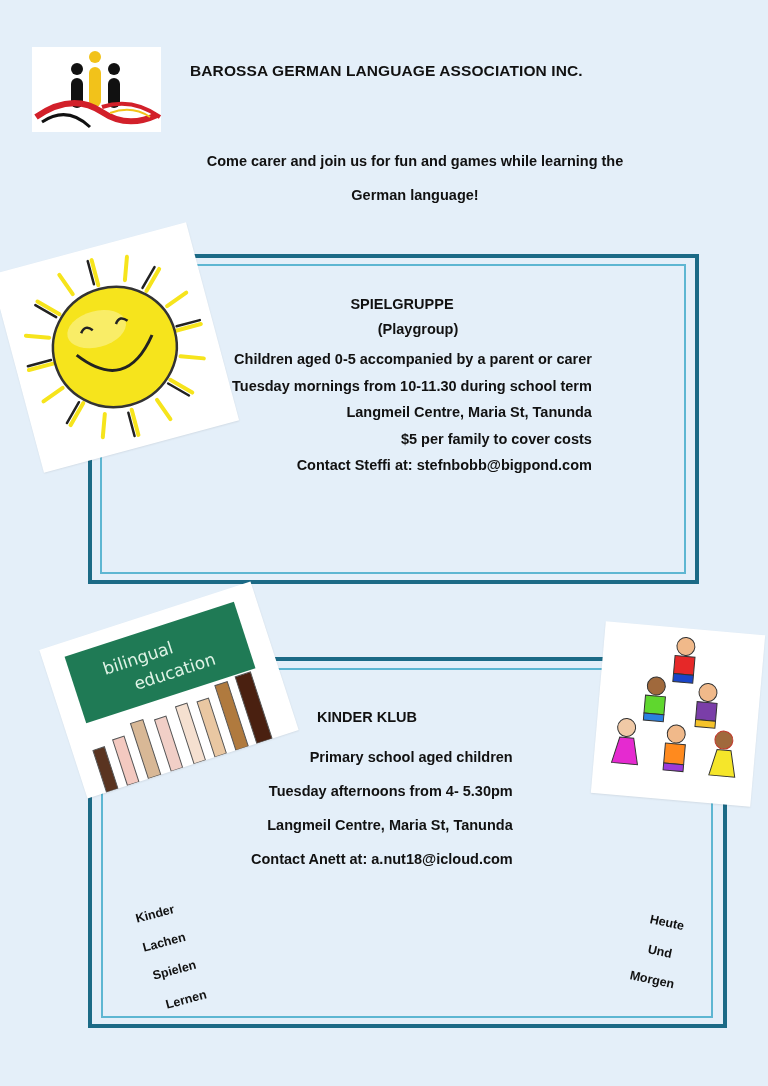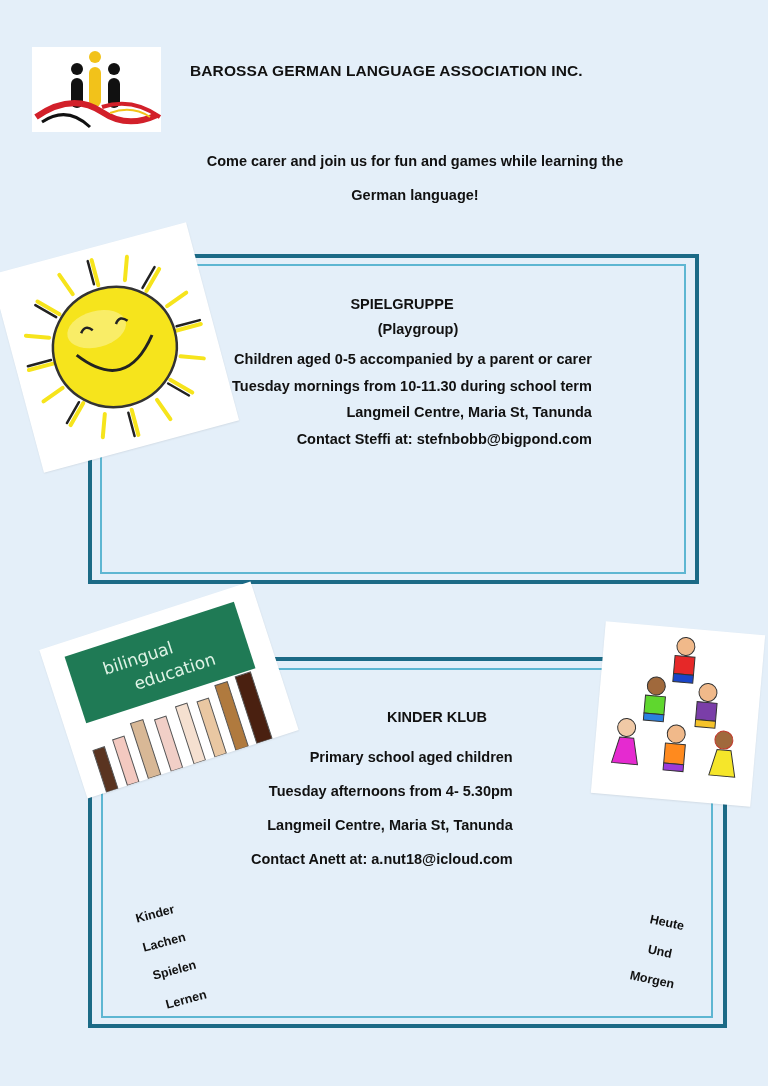--- a/index.html
+++ b/index.html
@@ -46,21 +46,21 @@
       transform: rotate(5deg);
     }
 
     .section-text {
       font-weight: bold; font-size: 14.5px; text-align: right;
     }
     .s1-heading { left: 232px; top: 296px; width: 340px; text-align: center; }
     .s1-sub { left: 248px; top: 321px; width: 340px; text-align: center; }
     .s1-lines { left: 232px; top: 346px; line-height: 26.5px; }
 
-    .s2-heading { left: 247px; top: 709px; width: 240px; }
+    .s2-heading { left: 247px; top: 709px; width: 240px; text-align: center; }
     .s2-lines { left: 247px; top: 740px; line-height: 34px; }
     .s2-lines div:nth-child(4), .s2-lines div:nth-child(5) { padding-left: 4px; }
 
     .side-word {
       font-weight: bold; font-size: 12.5px; transform: rotate(-15deg);
       transform-origin: left center; white-space: nowrap;
     }
     .side-word-r {
       font-weight: bold; font-size: 12.5px; transform: rotate(12deg);
       transform-origin: left center; white-space: nowrap;
@@ -131,20 +131,21 @@
     <path d="M62 100 Q100 150 140 100" stroke="#222" stroke-width="3" fill="none"></path>
   </svg>
 </div>
 
 <div class="abs section-text s1-heading">SPIELGRUPPE</div>
 <div class="abs section-text s1-sub">(Playgroup)</div>
 <div class="abs section-text s1-lines">
   <div>Children aged 0-5 accompanied by a parent or carer</div>
   <div>Tuesday mornings from 10-11.30 during school term</div>
   <div>Langmeil Centre, Maria St, Tanunda</div>
+  <div>$5 per family to cover costs</div>
   <div>Contact Steffi  at:  stefnbobb@bigpond.com</div>
 </div>
 
 <div class="abs box-outer box2-outer"></div>
 <div class="abs box-inner box2-inner"></div>
 
 <div class="abs card bilingual-card">
   <svg width="222" height="156" viewBox="0 0 222 156">
     <rect x="22" y="14" width="178" height="70" fill="#1f7a55"></rect>
     <rect x="22" y="14" width="178" height="70" fill="url(#g)" opacity="0.0"></rect>

